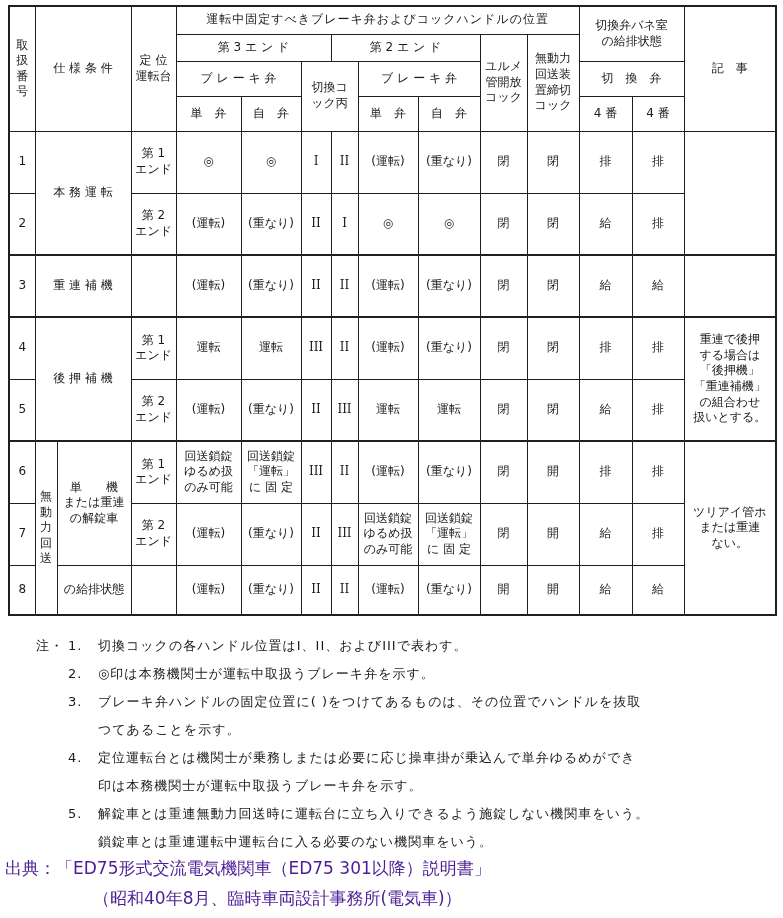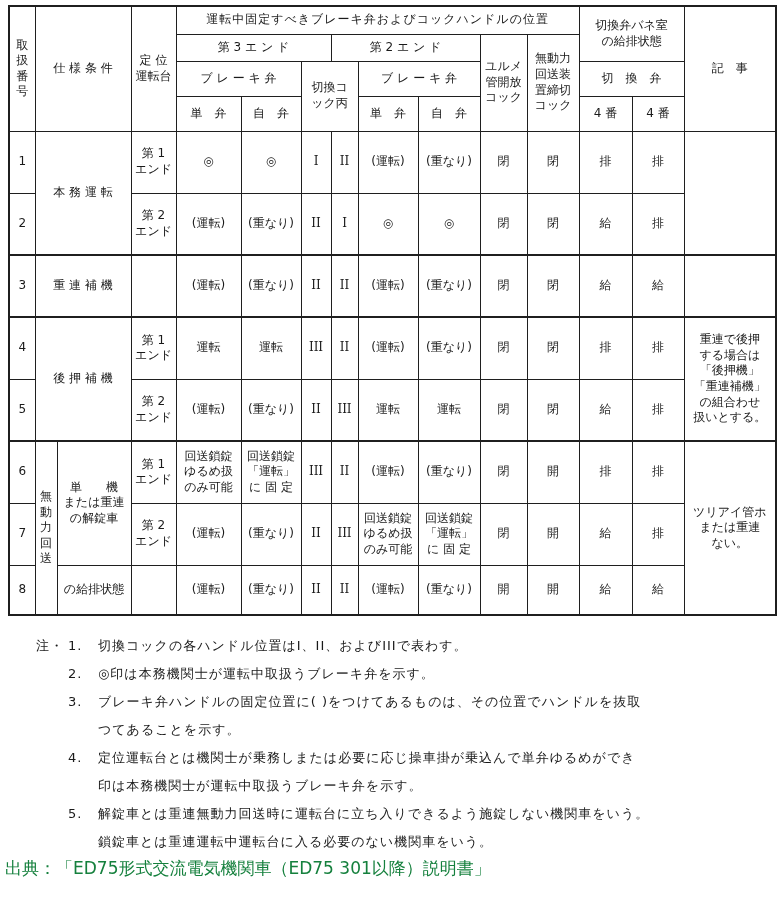--- a/index.html
+++ b/index.html
@@ -20,21 +20,21 @@
   .cock{font-family:"DejaVu Serif",serif;}
   .remarks-cell{text-align:left;padding:0 4px;font-size:12px;line-height:1.28;}
 
   .notes{position:absolute;left:36px;top:632px;width:742px;font-size:13px;
          line-height:28px;letter-spacing:1px;color:#1a1a1a;}
   .note-row{display:flex;align-items:flex-start;}
   .note-lead{width:32px;flex:none;}
   .note-num{width:30px;flex:none;}
   .note-text{flex:1;white-space:pre-line;}
 
-  .source{position:absolute;left:5px;top:856px;font-size:17px;color:#15803d;line-height:24px;}
+  .source{position:absolute;left:5px;top:856px;font-size:17px;color:#4c1d95;line-height:24px;}
   .source-line2{margin-left:88px;margin-top:6px;}
 </style>
 </head>
 <body>
 
 <div class="page">
 
   <table class="main">
     <colgroup>
       <col style="width:26px">
@@ -276,15 +276,16 @@
     <div class="note-row">
       <span class="note-lead"></span>
       <span class="note-num">5.</span>
       <span class="note-text">解錠車とは重連無動力回送時に運転台に立ち入りできるよう施錠しない機関車をいう。
 鎖錠車とは重連運転中運転台に入る必要のない機関車をいう。</span>
     </div>
   </div>
 
   <div class="source">
     <div>出典：「ED75形式交流電気機関車（ED75 301以降）説明書」</div>
+    <div class="source-line2">（昭和40年8月、臨時車両設計事務所(電気車)）</div>
   </div>
 
 </div>
 
 </body></html>

